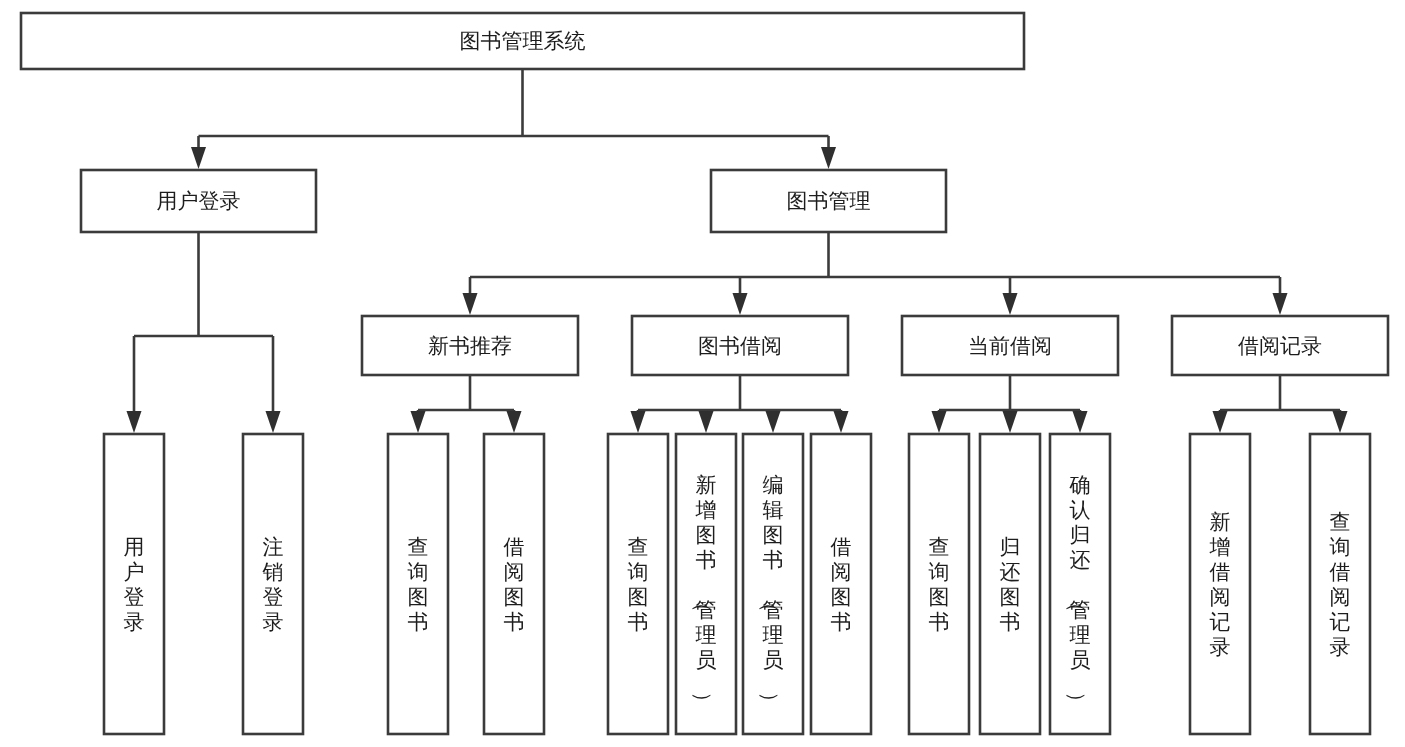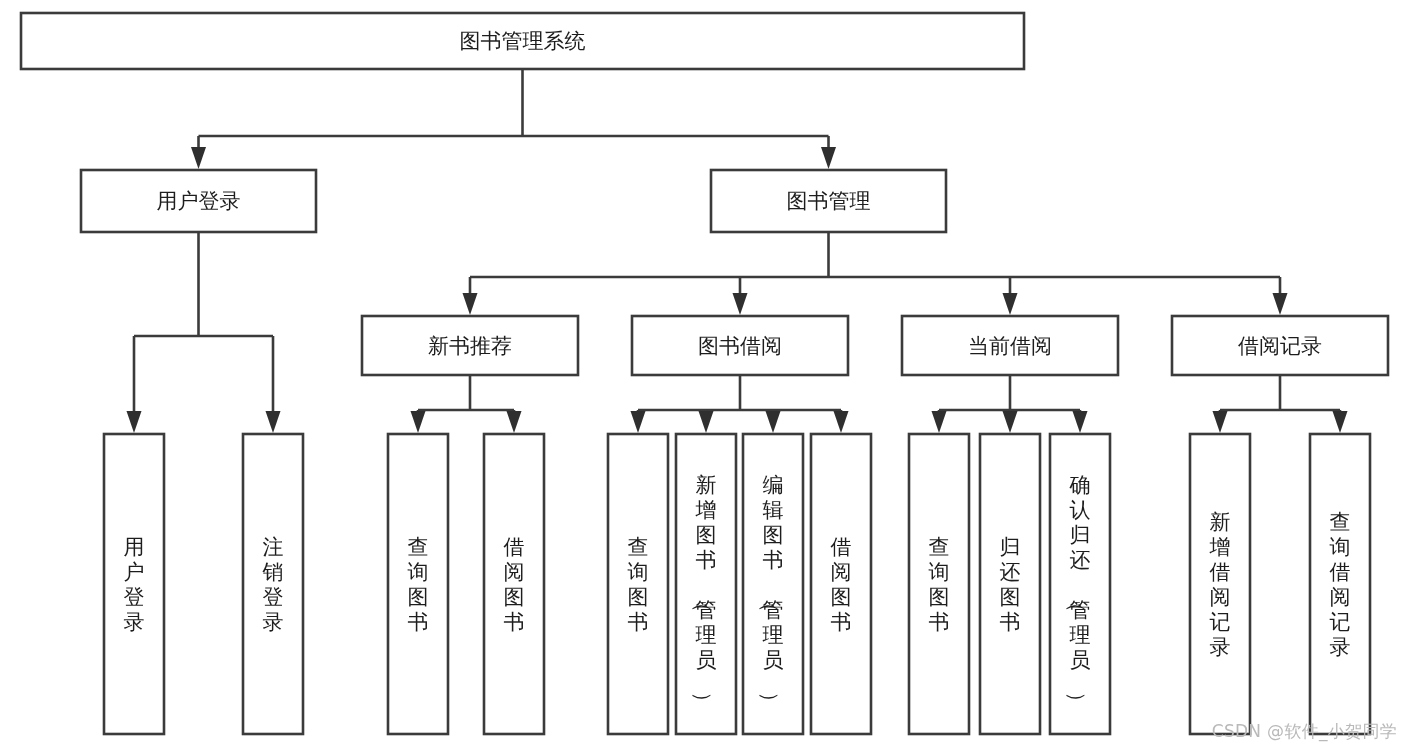--- a/index.html
+++ b/index.html
@@ -199,14 +199,13 @@
         <g>
           <rect x="1190" y="434" width="60" height="300" class="node-box"></rect>
           <text x="1220" y="529" class="node-label-v"><tspan x="1220" dy="0">新</tspan><tspan x="1220" dy="25">增</tspan><tspan x="1220" dy="25">借</tspan><tspan x="1220" dy="25">阅</tspan><tspan x="1220" dy="25">记</tspan><tspan x="1220" dy="25">录</tspan></text>
         </g>
         <g>
           <rect x="1310" y="434" width="60" height="300" class="node-box"></rect>
           <text x="1340" y="529" class="node-label-v"><tspan x="1340" dy="0">查</tspan><tspan x="1340" dy="25">询</tspan><tspan x="1340" dy="25">借</tspan><tspan x="1340" dy="25">阅</tspan><tspan x="1340" dy="25">记</tspan><tspan x="1340" dy="25">录</tspan></text>
         </g>
       </g>
   </svg>
-  <div class="watermark">CSDN @软件_小贺同学</div>
 </div>
 
 </body></html>

